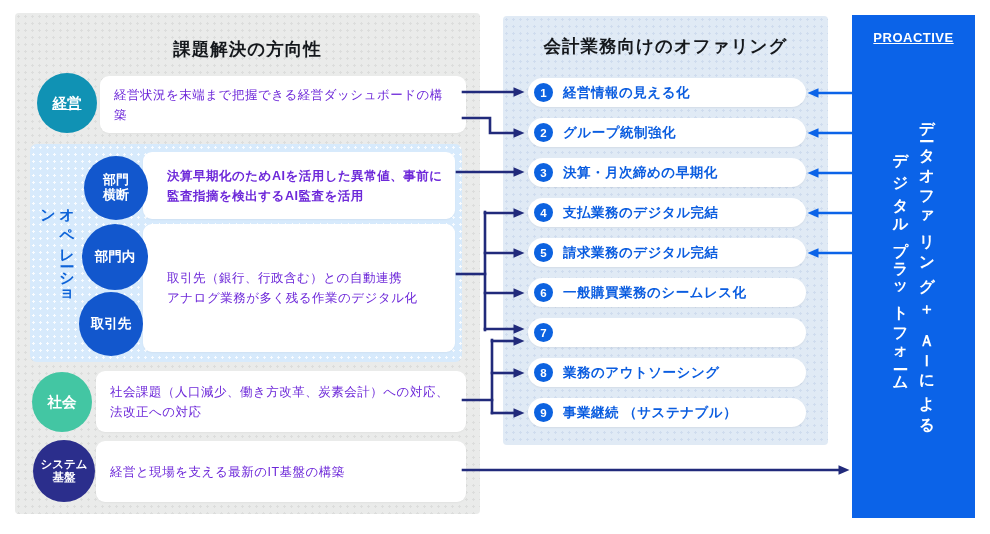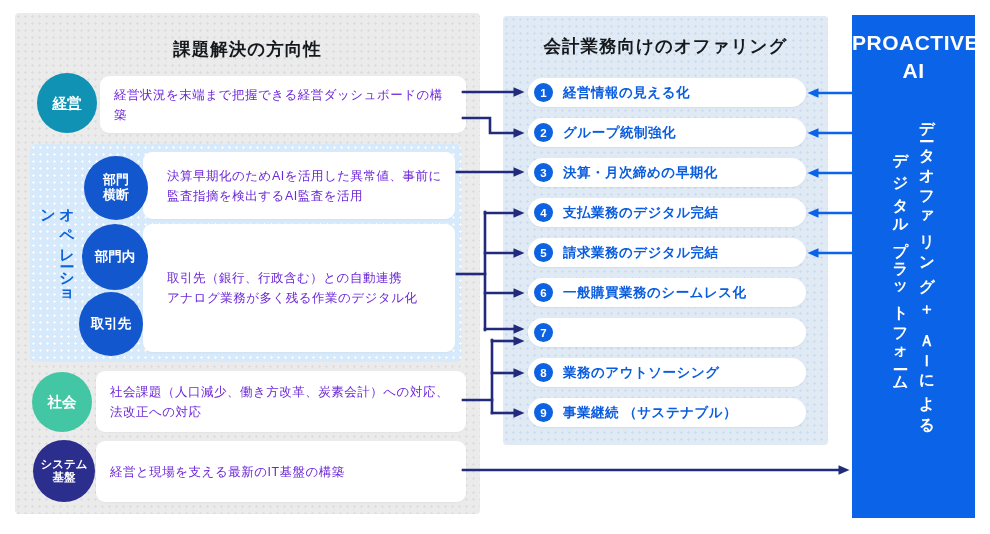--- a/index.html
+++ b/index.html
@@ -60,21 +60,21 @@
     position:absolute; left:15px; top:131px; width:432px; height:218px;
     background-color:#d7eafc;
     background-image:radial-gradient(rgba(255,255,255,0.85) 1px, transparent 1.3px);
     background-size:7px 7px; border-radius:7px;
   }
   .ops-label {
     position:absolute; left:8px; top:50%; transform:translateY(-50%);
     writing-mode:vertical-rl; font-size:15px; font-weight:bold;
     color:#0e63d8; letter-spacing:3px;
   }
-  .card-odan   { left:113px; top:8px;   width:312px; height:67px;  padding:0 10px 0 24px; }
+  .card-odan   { left:113px; top:8px;   width:312px; height:67px;  padding:0 10px 0 24px;font-weight:bold; }
   .card-torih  { left:113px; top:80px;  width:312px; height:128px; padding:0 10px 0 24px; }
   .circ-odan   { left:54px; top:12px;  width:64px; height:64px; font-size:13px;font-family:Liberation Serif, serif; }
   .circ-bnai   { left:52px; top:80px;  width:66px; height:66px; font-size:13.5px; }
   .circ-torih  { left:49px; top:148px; width:64px; height:64px; font-size:13.5px; }
 
   .card-shakai { left:81px; top:358px; width:370px; height:61px; padding:0 14px; }
   .circ-shakai { left:17px; top:359px; width:60px; height:60px; font-size:14.5px; }
   .card-system { left:81px; top:428px; width:370px; height:61px; padding:0 14px; }
   .circ-system { left:18px; top:427px; width:62px; height:62px; font-size:11.5px; }
 
@@ -91,22 +91,23 @@
     display:flex; align-items:center; justify-content:center; flex:0 0 19px;
   }
   .pill-label {
     margin-left:10px; font-size:13.5px; font-weight:bold; color:#0b5de0;
     letter-spacing:0.5px; white-space:nowrap;
   }
 
   
   .proactive-title {
     position:absolute; top:14px; left:0; width:100%; text-align:center;
-    color:#ffffff; font-weight:bold; font-size:21px; line-height:1.35;
+    color:#ffffff; font-weight:bold; font-size:13px; line-height:1.35;
     letter-spacing:0.5px;
+    text-decoration:underline;
   }
   .proactive-title span { display:block; }
   .vtext {
     position:absolute; top:96px; left:50%; transform:translateX(-50%);
     writing-mode:vertical-rl; color:#ffffff; font-weight:bold;
     font-size:15.5px; letter-spacing:4px; line-height:1.7;
   }
   .vtext span { display:block; }
   .vtext .col2 { padding-top:32px; }
 
@@ -204,21 +205,20 @@
     </div>
     <div class="pill" style="top:382px">
       <div class="pill-num">9</div>
       <div class="pill-label">事業継続 （サステナブル）</div>
     </div>
   </div>
 
   <div class="panel-right">
     <div class="proactive-title">
       <span>PROACTIVE</span>
-      <span>AI</span>
     </div>
     <div class="vtext">
       <span class="col1">データオファリング ＋ ＡＩによる</span>
       <span class="col2">デジタルプラットフォーム</span>
     </div>
   </div>
 
   <svg class="svg-arrows" width="990" height="534" viewBox="0 0 990 534">
     <defs>
       <marker id="ah-navy" markerUnits="userSpaceOnUse" markerWidth="13" markerHeight="13" refX="1.5" refY="6" orient="auto">

